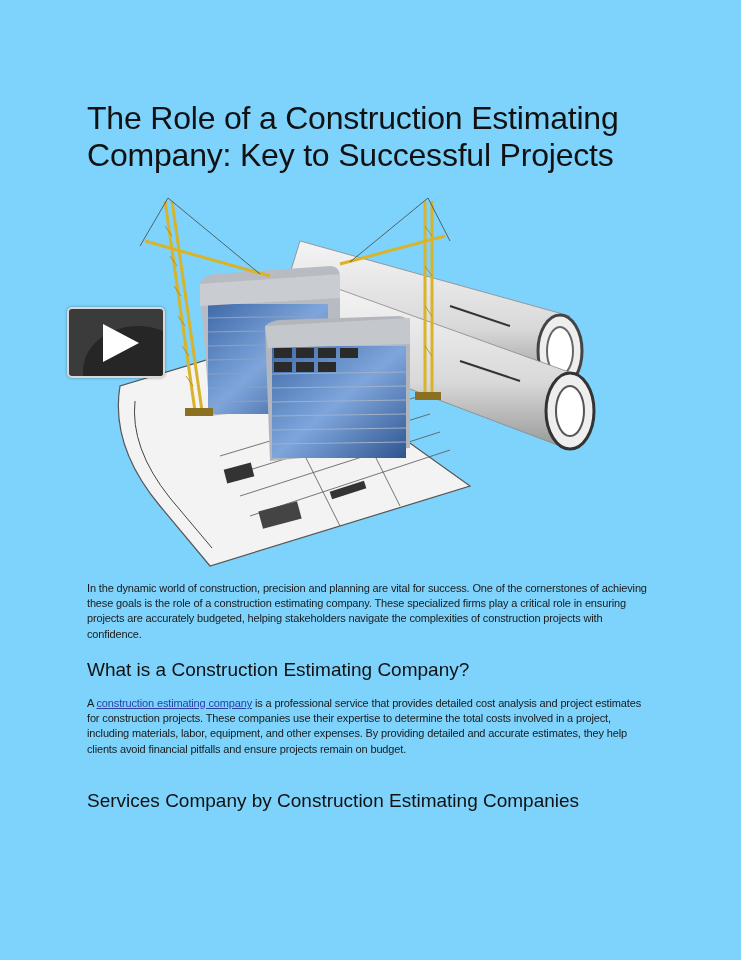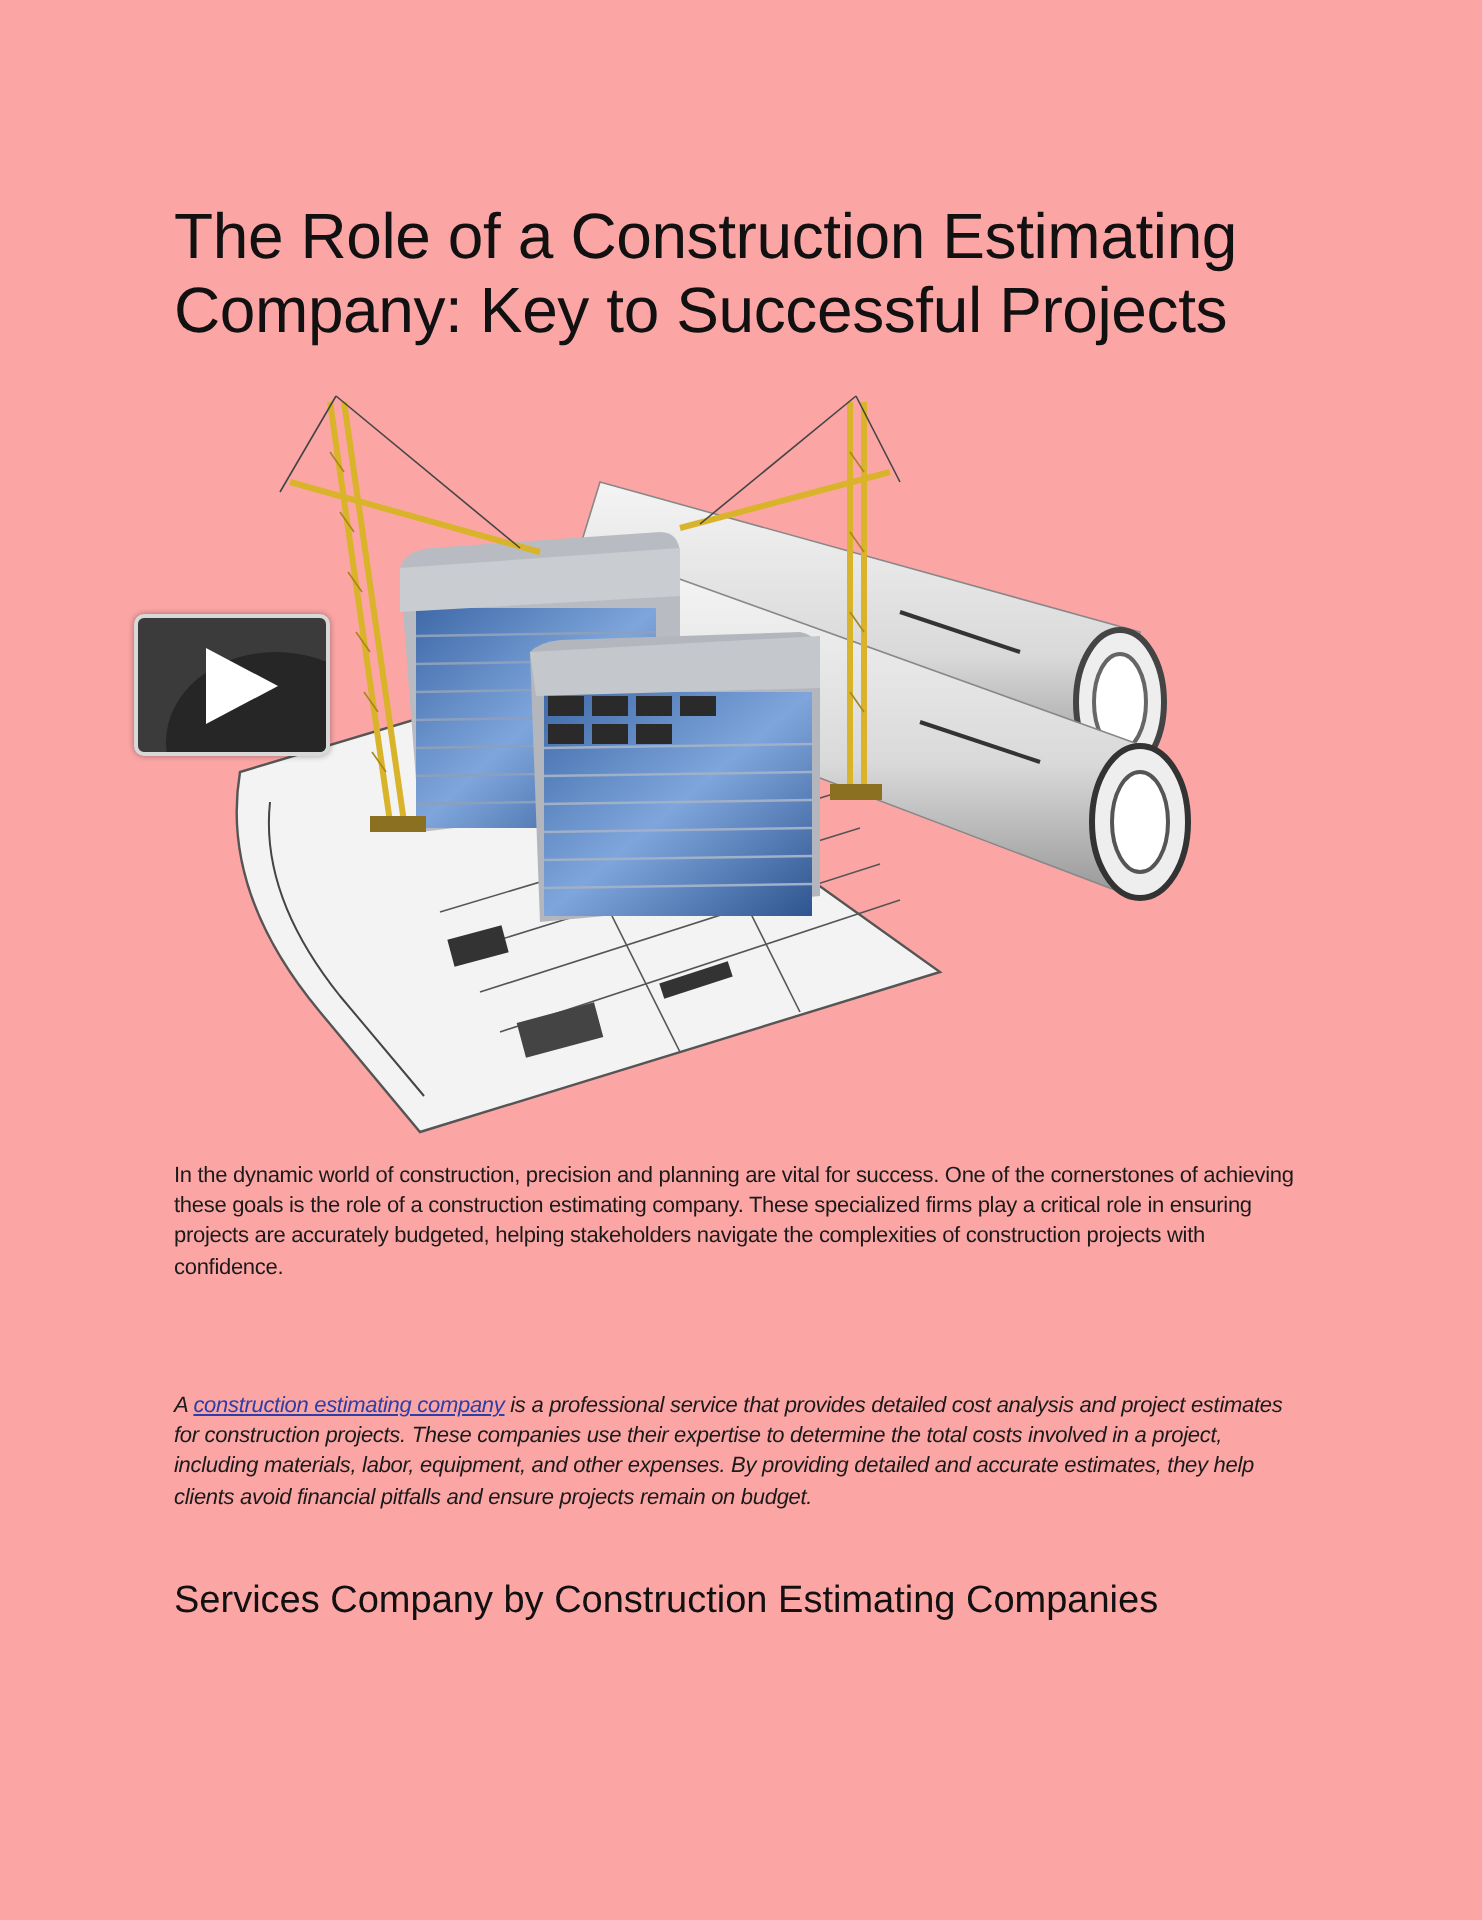--- a/index.html
+++ b/index.html
@@ -1,19 +1,19 @@
 <!DOCTYPE html>
 <html><head>
   <meta charset="utf-8">
   <style>
     * { box-sizing: border-box; margin: 0; padding: 0; }
     html, body { width: 741px; height: 960px; background: #ffffff; overflow: hidden; }
     body { position: relative; font-family: "Liberation Sans", sans-serif; color: #111111; }
 
-    .page { position: absolute; left: 0; top: 0; width: 741px; height: 960px; background: #fca5a5; padding-left: 36px; }
+    .page { position: absolute; left: 0; top: 0; width: 741px; height: 960px; background: #7dd3fc; padding-left: 36px; }
 
     .title {
       position: absolute; left: 87px; top: 100px; width: 600px;
       font-size: 32px; line-height: 37px; font-weight: normal; color: #111111;
       letter-spacing: -0.2px;
     }
 
     .hero {
       position: absolute; left: 100px; top: 186px; width: 540px; height: 384px;
     }
@@ -33,21 +33,21 @@
       position: absolute; left: 34px; top: 15px; width: 0; height: 0;
       border-top: 19px solid transparent; border-bottom: 19px solid transparent;
       border-left: 36px solid #ffffff;
     }
 
     .para {
       position: absolute; left: 87px; width: 565px;
       font-size: 11px; line-height: 15.2px; color: #1a1a1a; letter-spacing: -0.15px;
     }
     .p1 { top: 581px; }
-    .p2 { top: 696px; font-style: italic; }
+    .p2 { top: 696px; }
 
     .h2 {
       position: absolute; left: 87px; font-size: 19px; line-height: 22px; color: #111111; font-weight: normal;
     }
     .h2-a { top: 659px; }
     .h2-b { top: 790px; }
 
     .link { color: #2a3fa8; text-decoration: underline; cursor: pointer; }
   </style>
 </head>
@@ -162,18 +162,19 @@
     </svg>
   </div>
 
   <div class="play-button">
     <span class="sheen"></span>
     <span class="tri"></span>
   </div>
 
   <p class="para p1">In the dynamic world of construction, precision and planning are vital for success. One of the cornerstones of achieving these goals is the role of a construction estimating company. These specialized firms play a critical role in ensuring projects are accurately budgeted, helping stakeholders navigate the complexities of construction projects with confidence.</p>
 
+  <h2 class="h2 h2-a">What is a Construction Estimating Company?</h2>
 
   <p class="para p2"><span>A </span><a class="link">construction estimating company</a><span> is a professional service that provides detailed cost analysis and project estimates for construction projects. These companies use their expertise to determine the total costs involved in a project, including materials, labor, equipment, and other expenses. By providing detailed and accurate estimates, they help clients avoid financial pitfalls and ensure projects remain on budget.</span></p>
 
   <h2 class="h2 h2-b">Services Company by Construction Estimating Companies</h2>
 
 </div>
 
 </body></html>

